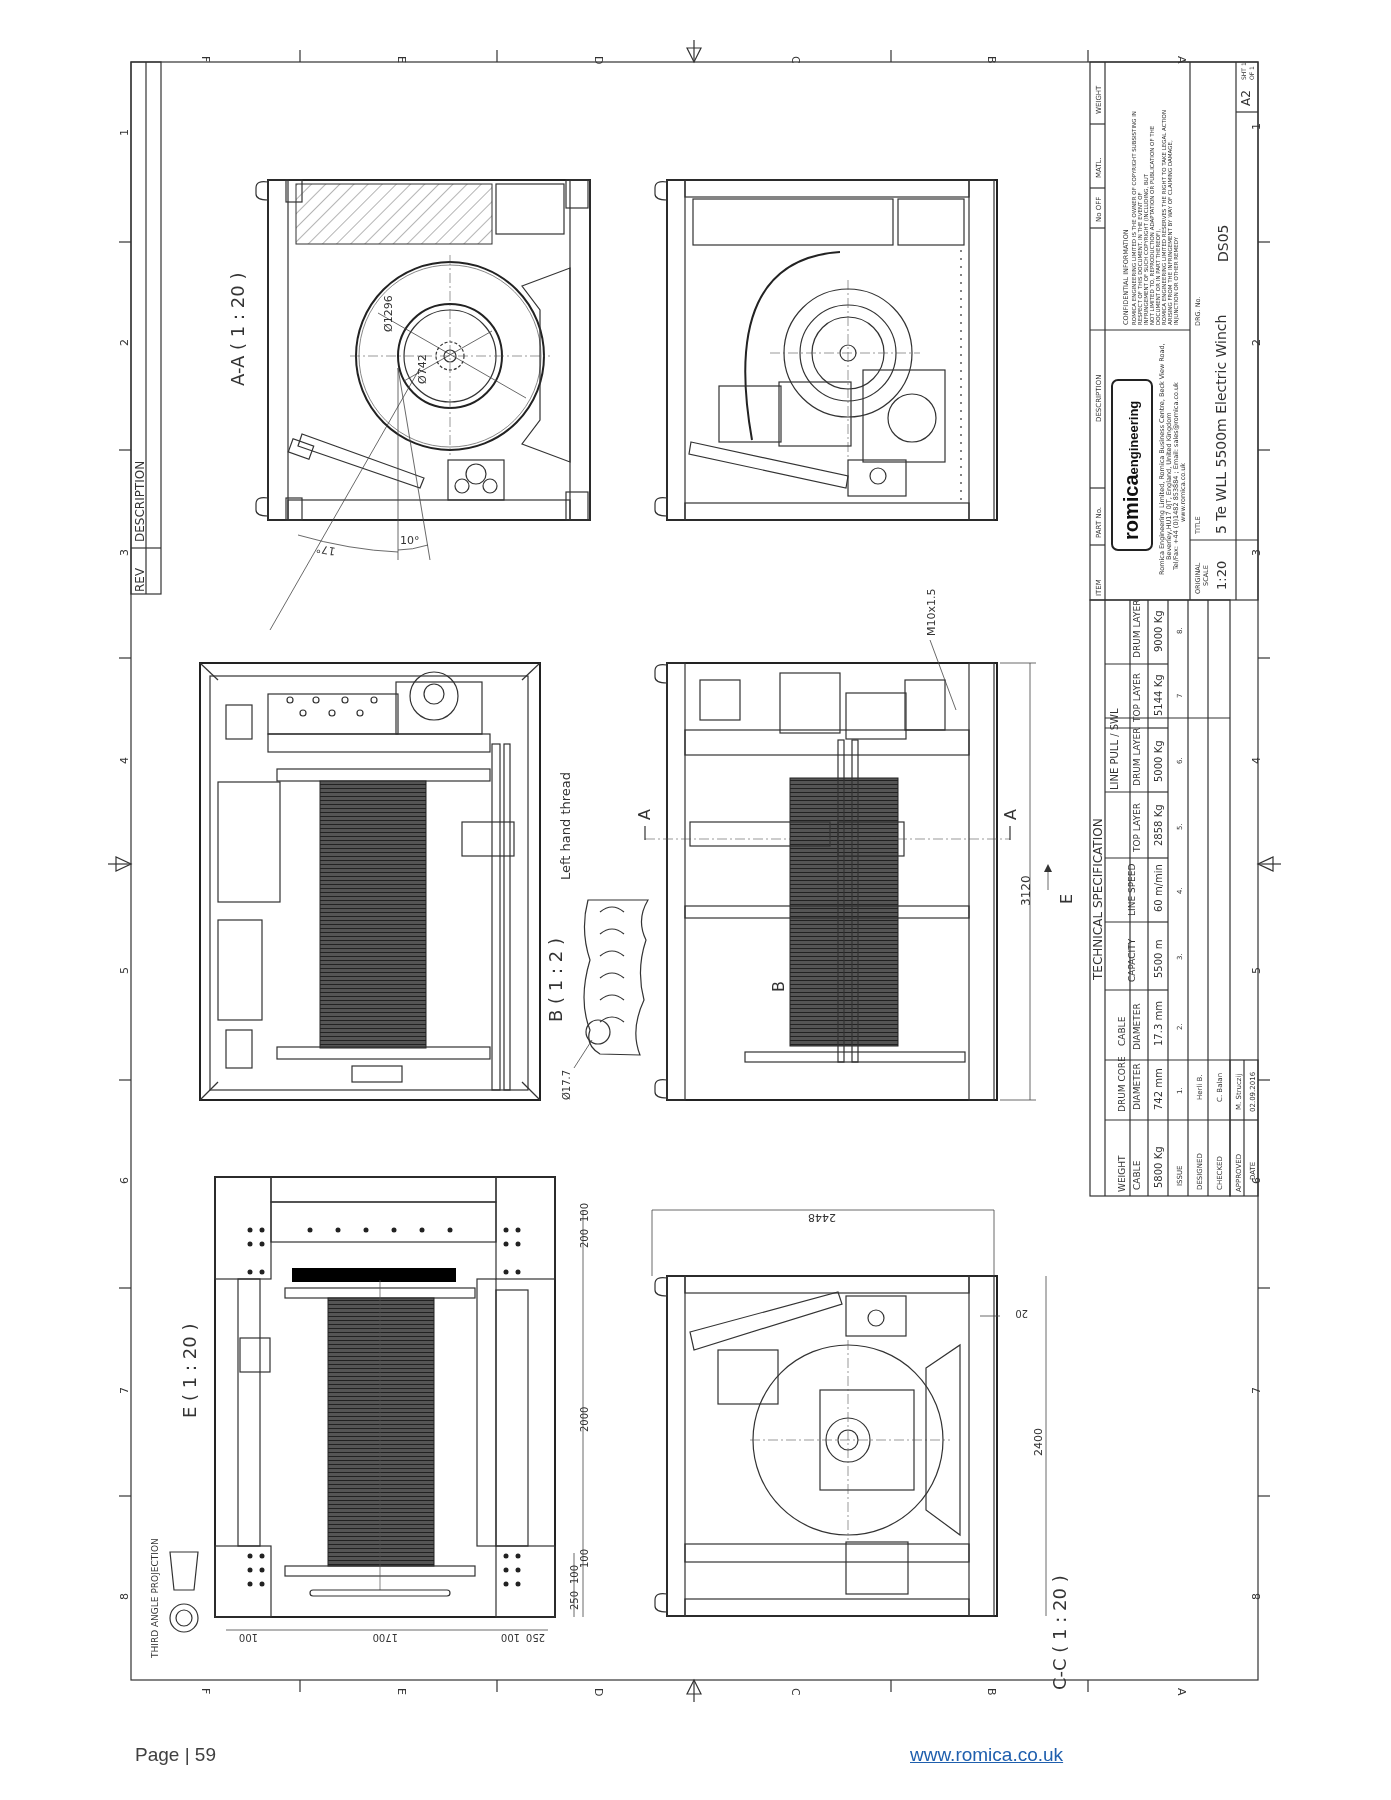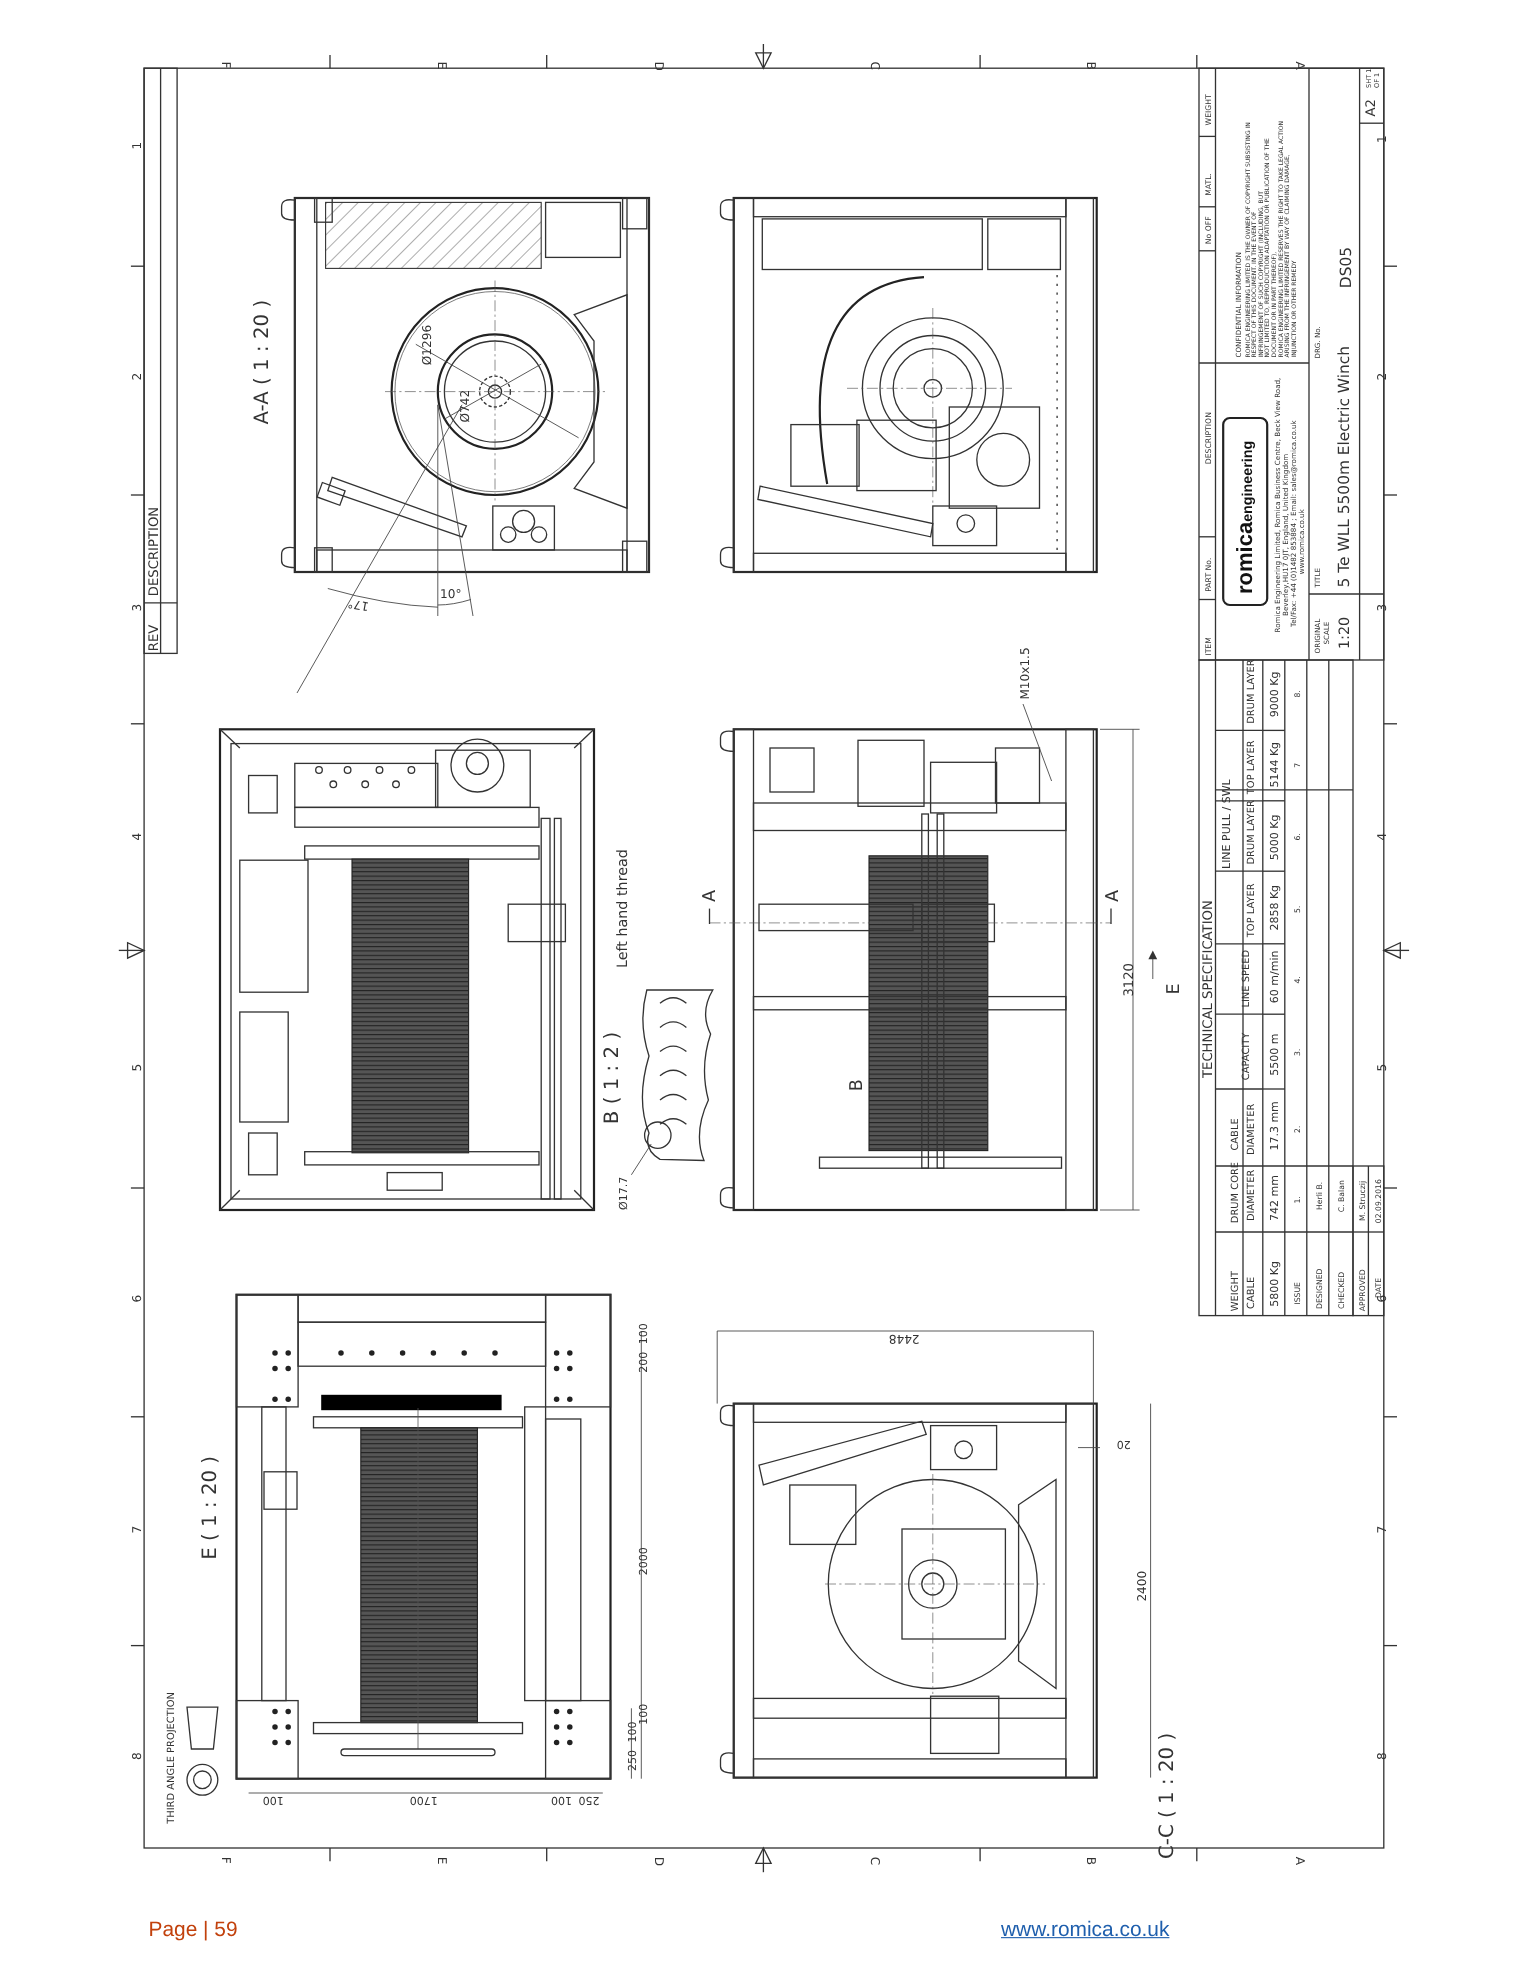--- a/index.html
+++ b/index.html
@@ -7,21 +7,21 @@
   svg{position:absolute;left:0;top:0;}
   .ln{stroke:#333;fill:none;stroke-width:1.2;}
   .thk{stroke:#222;fill:none;stroke-width:2;}
   .thin{stroke:#555;fill:none;stroke-width:0.7;}
   .dim{stroke:#444;fill:none;stroke-width:0.8;}
   .cen{stroke:#555;fill:none;stroke-width:0.6;stroke-dasharray:10 3 2 3;}
   .hatch{fill:url(#hatch);stroke:#333;stroke-width:1;}
   .cable{fill:url(#cable);stroke:#222;stroke-width:1;}
   .t{font-family:"DejaVu Sans",sans-serif;fill:#333;}
   .footer{position:absolute;font-family:"Liberation Sans",sans-serif;font-size:19px;}
-  .page{left:135px;top:1744px;color:#c2410c;}
+  .page{left:135px;top:1744px;color:#404040;}
   .url{left:910px;top:1744px;color:#1f5fad;text-decoration:underline;}
 </style>
 </head>
 <body>
 
 <svg width="1391" height="1800" viewBox="0 0 1391 1800" xmlns="http://www.w3.org/2000/svg">
   <defs>
     <pattern id="hatch" width="10" height="10" patternUnits="userSpaceOnUse" patternTransform="rotate(45)">
       <line x1="0" y1="0" x2="0" y2="10" stroke="#444" stroke-width="0.8"></line>
     </pattern>

